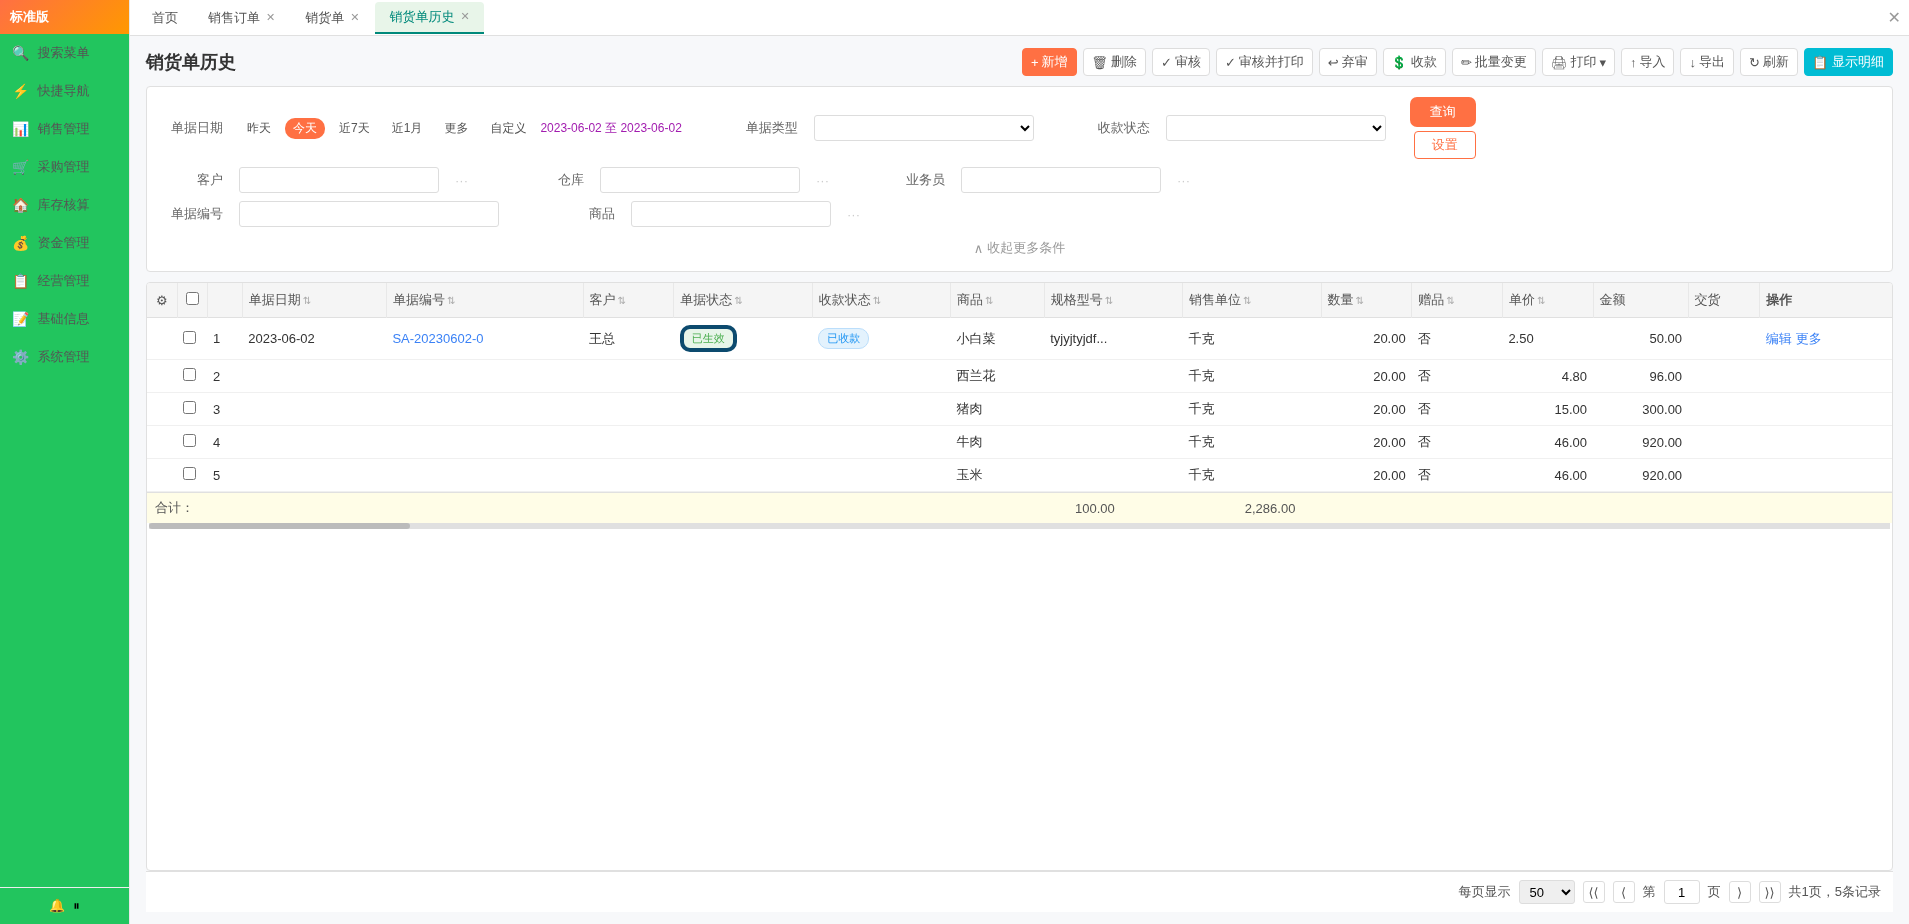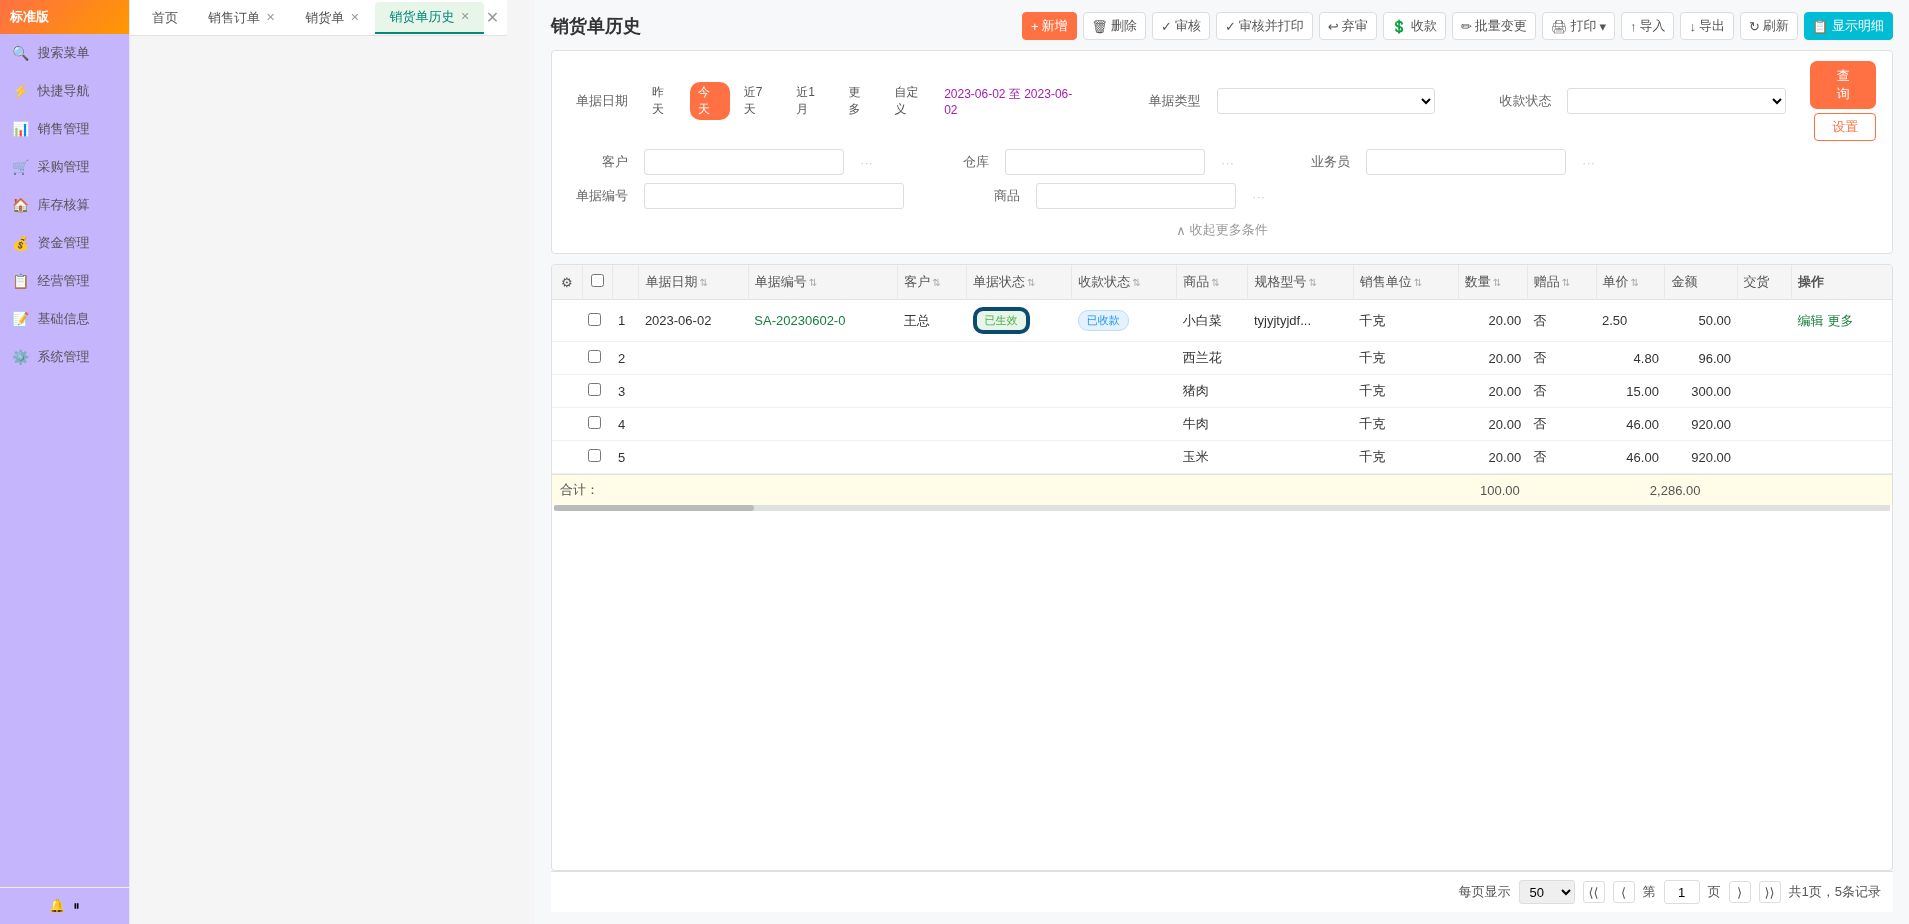--- a/index.html
+++ b/index.html
@@ -1,21 +1,21 @@
 <!DOCTYPE html>
 <html><head>
   <meta charset="utf-8">
   <style>
     * { box-sizing: border-box; margin: 0; padding: 0; font-family: 'Microsoft YaHei', Arial, sans-serif; font-size: 13px; }
     body { display: flex; height: 924px; overflow: hidden; background: #f5f5f5; }
 
     
     .sidebar {
       width: 130px;
-      background: #c4b5fd;
+      background: #22c55e;
       display: flex;
       flex-direction: column;
       border-right: 1px solid #e8e8e8;
       flex-shrink: 0;
     }
     .sidebar-top {
       background: linear-gradient(135deg, #ff7043, #ff9800);
       padding: 8px 10px;
       color: white;
       font-size: 14px;
@@ -36,23 +36,22 @@
       padding: 10px;
       gap: 8px;
       border-top: 1px solid #eee;
       justify-content: center;
     }
 
     
     .main {
       flex: 1;
       display: flex;
-      flex-direction: row;
+      flex-direction: column;
       overflow: hidden;
-      gap: 28px;
     }
 
     
     .tab-bar {
       background: #fff;
       display: flex;
       align-items: center;
       border-bottom: 1px solid #e0e0e0;
       height: 36px;
       padding: 0 8px;
@@ -287,21 +286,21 @@
     .scrollbar-thumb {
       position: absolute;
       left: 0;
       top: 0;
       width: 15%;
       height: 100%;
       background: #bbb;
       border-radius: 3px;
     }
 
-    .action-link { color: #15803d; cursor: pointer; margin-right: 4px; }
+    .action-link { color: #3b82f6; cursor: pointer; margin-right: 4px; }
 
     .th-settings { width: 30px; text-align: center; }
     .th-check { width: 30px; text-align: center; }
 
     .query-btn {
       background: #ff7043;
       color: white;
       border: none;
       border-radius: 7px;
       padding: 6px 20px;

